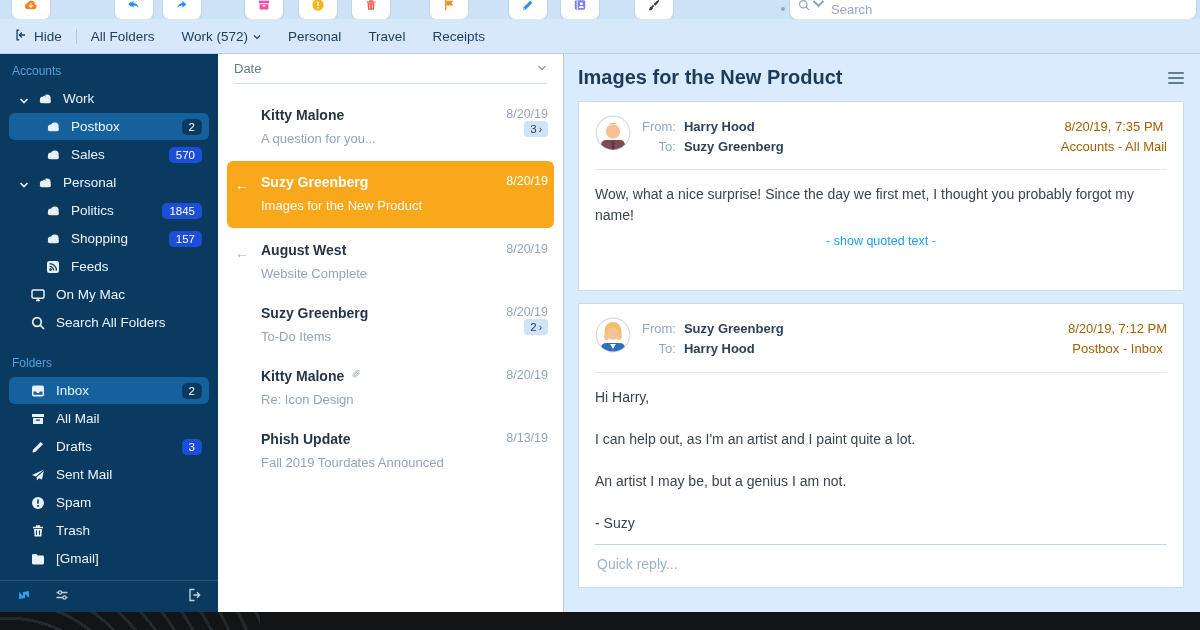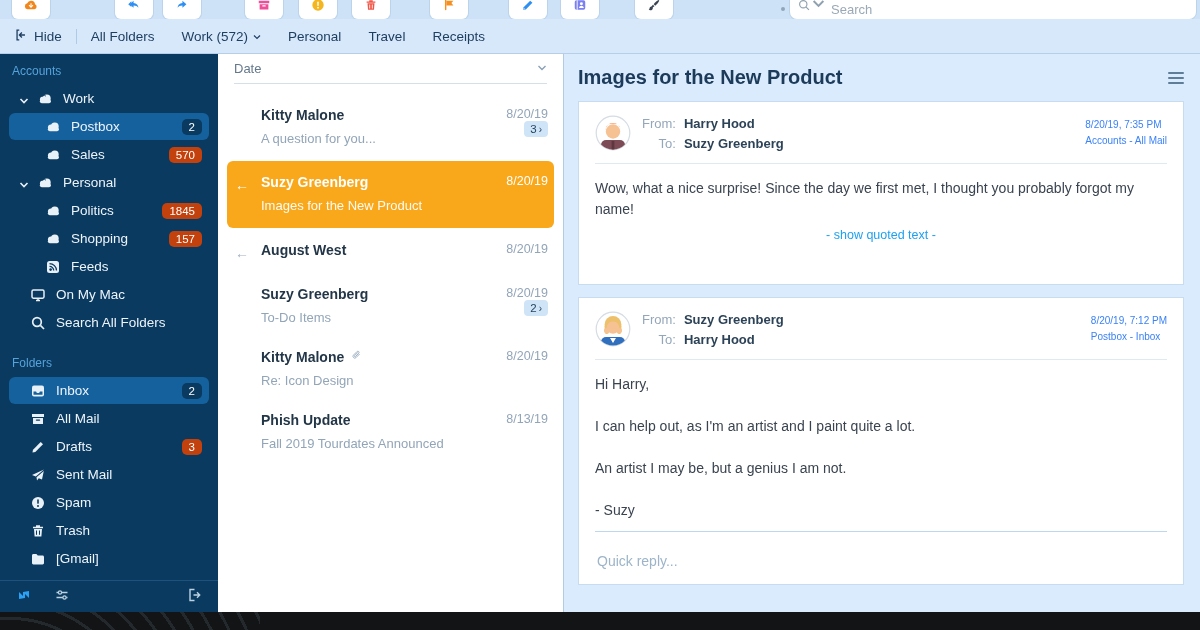--- a/index.html
+++ b/index.html
@@ -40,21 +40,21 @@
   .srow { height:27px; margin:1px 9px; border-radius:6px; display:flex;
           align-items:center; cursor:default; }
   .srow.selected { background:#15619e; }
   .srow .chev { width:10px; height:10px; margin-left:10px; flex:none; }
   .srow .ic { width:16px; height:16px; flex:none; }
   .srow.group .ic { margin-left:8px; }
   .srow.mid .ic { margin-left:21px; }
   .srow.child .ic { margin-left:36px; }
   .srow .lbl { margin-left:10px; white-space:nowrap; }
   .srow .lbl.it { }
-  .badge { margin-left:auto; margin-right:7px; background:#c2410c; color:#fff;
+  .badge { margin-left:auto; margin-right:7px; background:#1d4ed8; color:#fff;
            font-size:11.5px; border-radius:5px; padding:2px 7px; }
   .srow.selected .badge { background:#0a3a5f; }
   .sfooter { position:absolute; left:0; bottom:0; width:218px; height:32px;
              border-top:1px solid #1d527c; display:flex; align-items:center;
              padding:0 16px; gap:22px; }
   .sfooter svg { width:16px; height:16px; }
   .sfooter .push { margin-left:auto; }
 
   
   .mlist { position:absolute; left:218px; top:54px; width:345px; height:558px;
@@ -90,27 +90,27 @@
   .dtitle-row { display:flex; align-items:center; justify-content:space-between; }
   .dtitle { font-size:20px; font-weight:bold; color:#1c3a5a; }
   .card { background:#fff; border:1px solid #c7dcef; border-radius:0;
           margin-top:12px; padding:13px 16px 14px 16px; }
   .chdr { display:flex; gap:11px; }
   .avatar { width:36px; height:36px; flex:none; }
   .who { display:grid; grid-template-columns:auto auto; column-gap:8px; row-gap:5px;
          font-size:13px; align-content:center; }
   .who .wl { color:#94a7ba; text-align:right; }
   .who .wn { color:#2c4257; font-weight:bold; }
-  .meta { margin-left:auto; text-align:left; color:#3b82f6; font-size:10px;
+  .meta { margin-left:auto; text-align:center; color:#a16207; font-size:13px;
           line-height:1.55; padding-top:2px; }
   .cdiv { border-top:1px solid #dfe9f2; margin:12px 0 14px 0; }
   .cbody p { font-size:14px; color:#3a4450; line-height:1.5; margin-bottom:21px; }
   .cbody p:last-child { margin-bottom:8px; }
   .quoted { color:#1da0f2; font-size:12.5px; cursor:default; margin-bottom:28px;text-align:center; }
-  .qr { border-top:1px solid #bcd7ee; margin-top:10px; padding-top:20px; }
+  .qr { border-top:1px solid #bcd7ee; margin-top:10px; padding-top:10px; }
   .qr input { border:none; outline:none; width:100%; font:14px "Liberation Sans",sans-serif;
               color:#5d707f; padding-left:2px; }
   .qr input::placeholder { color:#9db4c9; }
   .hamb { display:flex; flex-direction:column; gap:3px; cursor:default; }
   .hamb span { width:16px; height:2px; background:#5f7d99; border-radius:1px; }
 
   
   .deskstrip { position:absolute; left:0; top:612px; width:1200px; height:18px;
                background:#131416; }
   .deskstrip::before { content:""; position:absolute; left:0; top:0; width:260px; height:18px;
@@ -427,20 +427,21 @@
       </span>
       <span class="right">
         <span class="date">8/20/19</span>
       </span>
     </div>
 
     <div class="mrow">
       <span class="stat"><span class="arrow">←</span></span>
       <span>
         <div class="name">August West</div>
+        <div class="subj">Website Complete</div>
       </span>
       <span class="right">
         <span class="date">8/20/19</span>
       </span>
     </div>
 
     <div class="mrow">
       <span class="stat"></span>
       <span>
         <div class="name">Suzy Greenberg</div>

